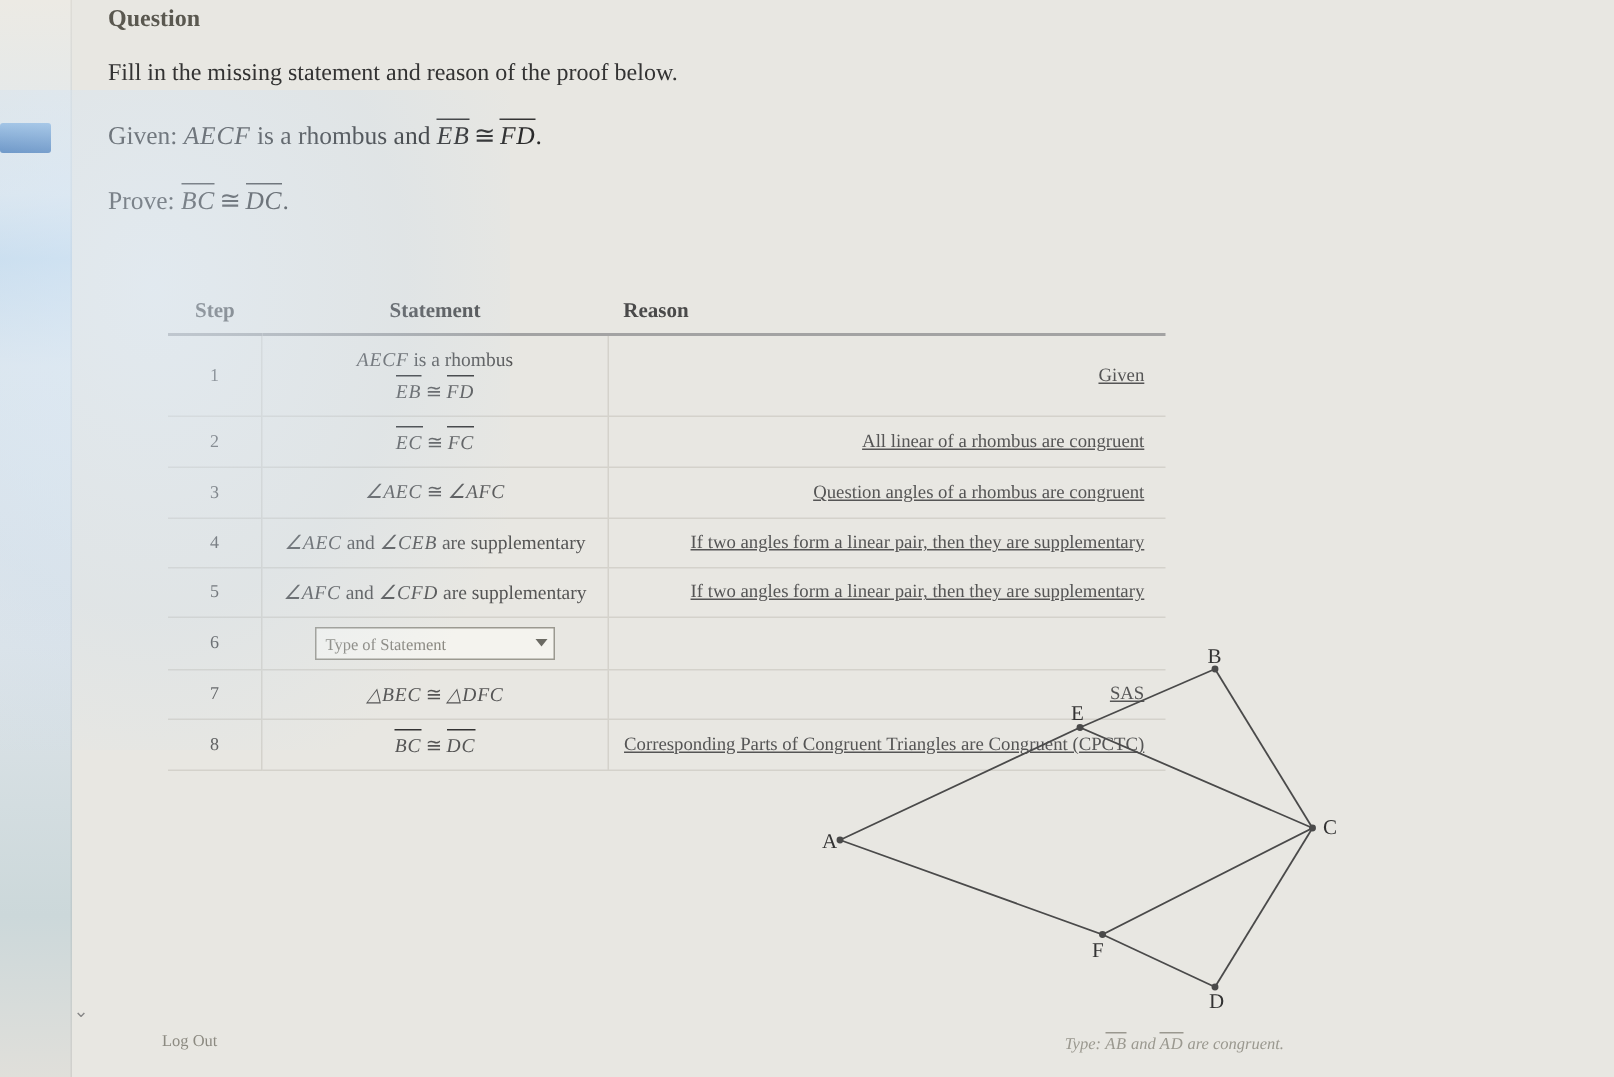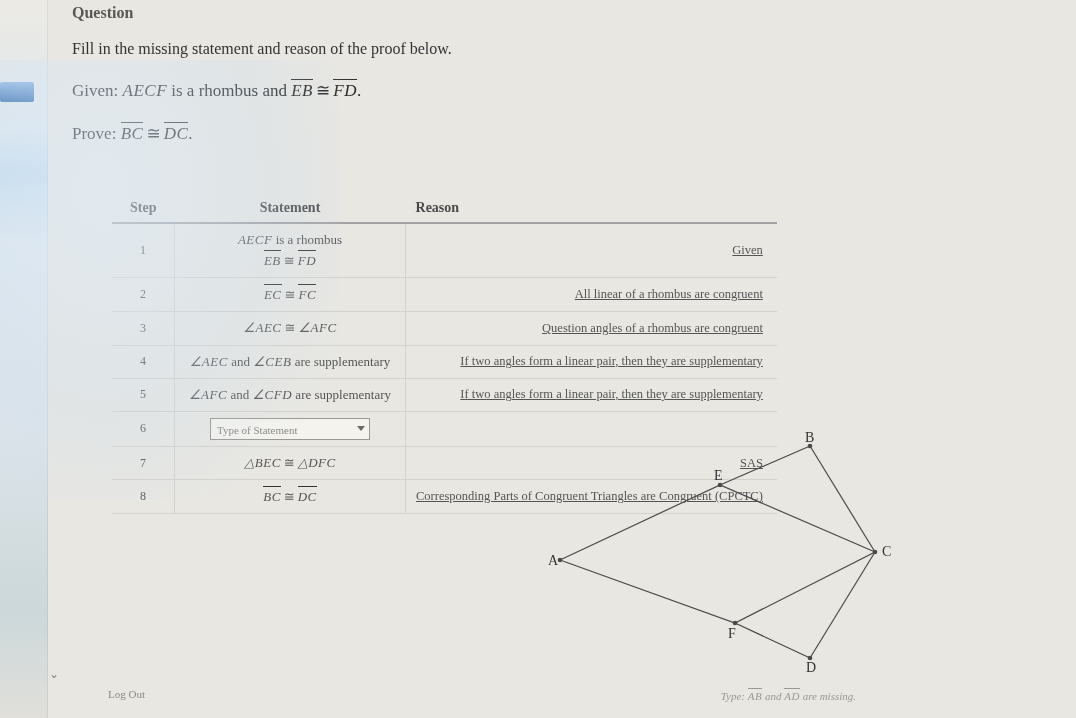--- a/index.html
+++ b/index.html
@@ -291,19 +291,19 @@
     <text x="8" y="135">A</text>
     <text x="265" y="12">B</text>
     <text x="342" y="126">C</text>
     <text x="266" y="242">D</text>
     <text x="174" y="50">E</text>
     <text x="188" y="208">F</text>
   </svg>
 </div>
 
 <div class="footer-note">
-  <span>Type: </span><span class="ov mi">AB</span><span> and </span><span class="ov mi">AD</span><span> are missing.</span>
+  <span>Type: </span><span class="ov mi">AB</span><span> and </span><span class="ov mi">AD</span><span> are congruent.</span>
 </div>
 
 <div class="caret-anchor">⌄</div>
 <div class="logout">Log Out</div>
 
 <div class="glare"></div>
 
 </body></html>

